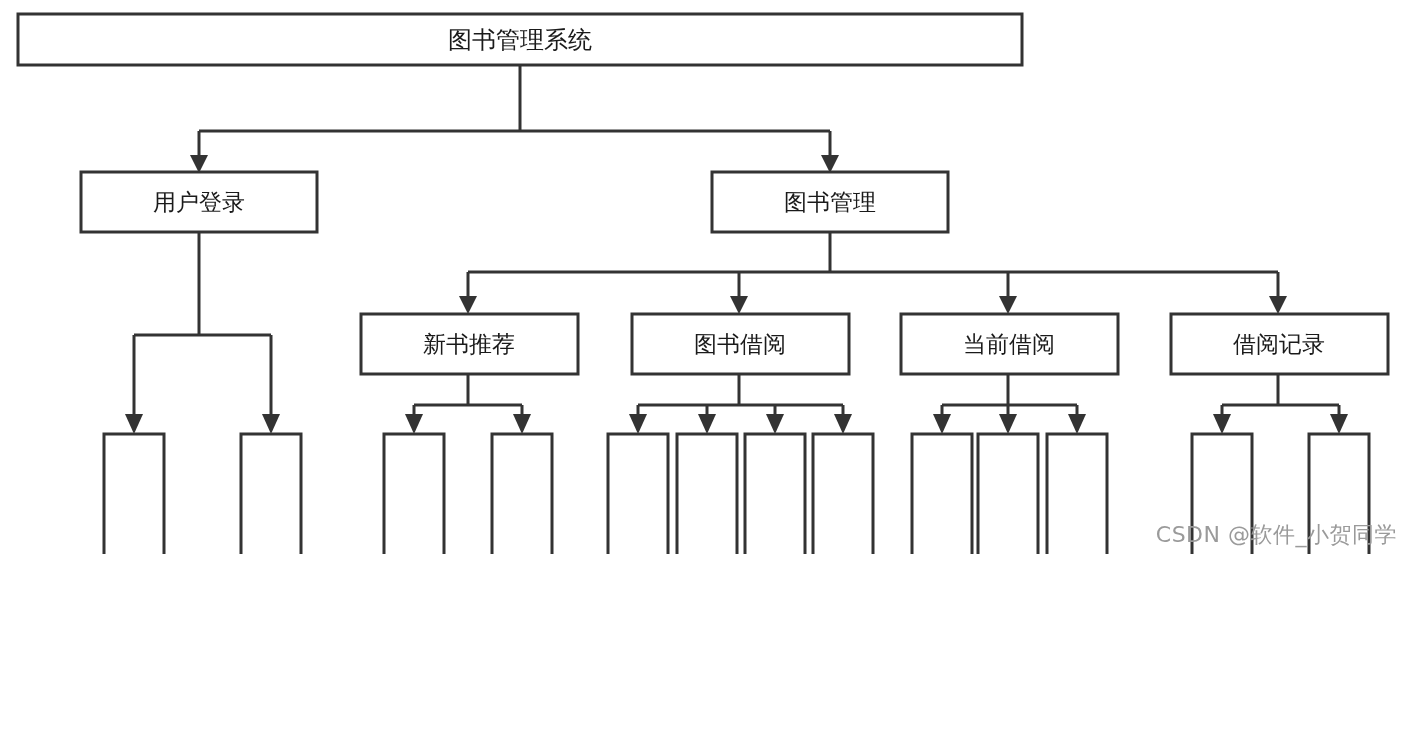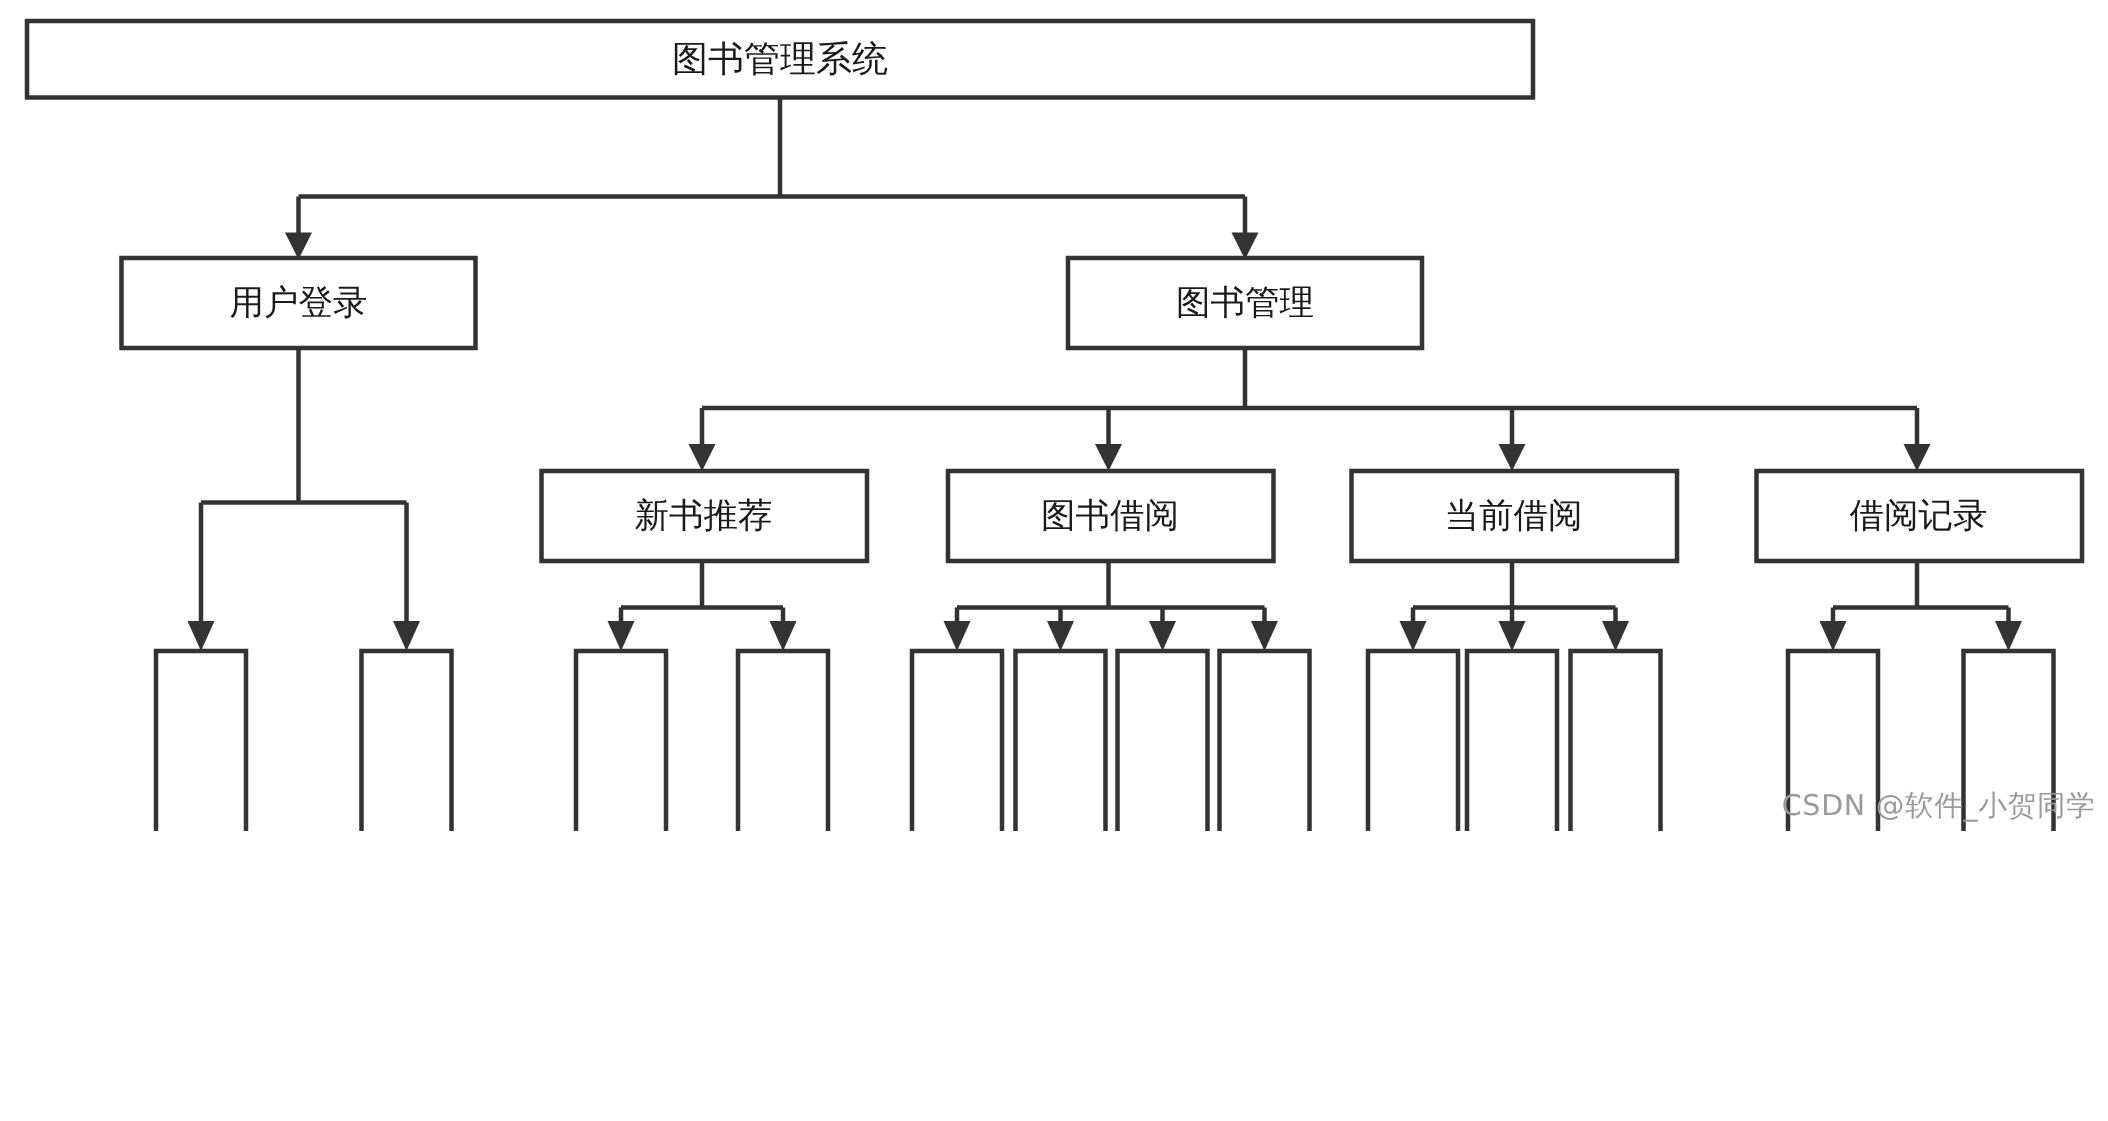--- a/index.html
+++ b/index.html
@@ -65,21 +65,21 @@
     letter-spacing: 4px;
     color: #1a1a1a;
     white-space: nowrap;
     pointer-events: none;
   }
   .watermark {
     position: absolute;
     right: 8px;
     bottom: 4px;
     font-family: "DejaVu Sans", "Liberation Sans", sans-serif;
-    font-size: 19px;
+    font-size: 22px;
     color: #9a9a9a;
     letter-spacing: 0.5px;
     white-space: nowrap;
   }
 </style>
 </head>
 <body>
 
 <div id="diagram-root">
 

